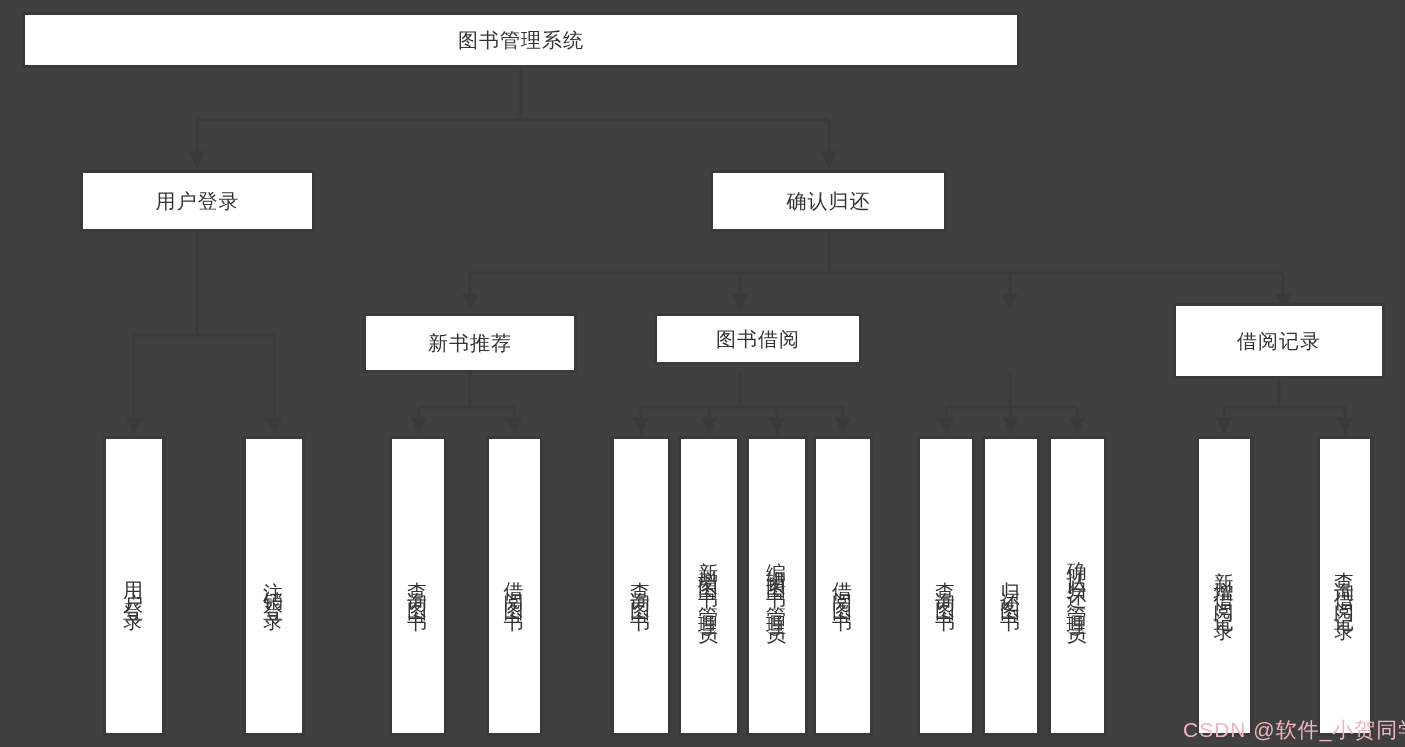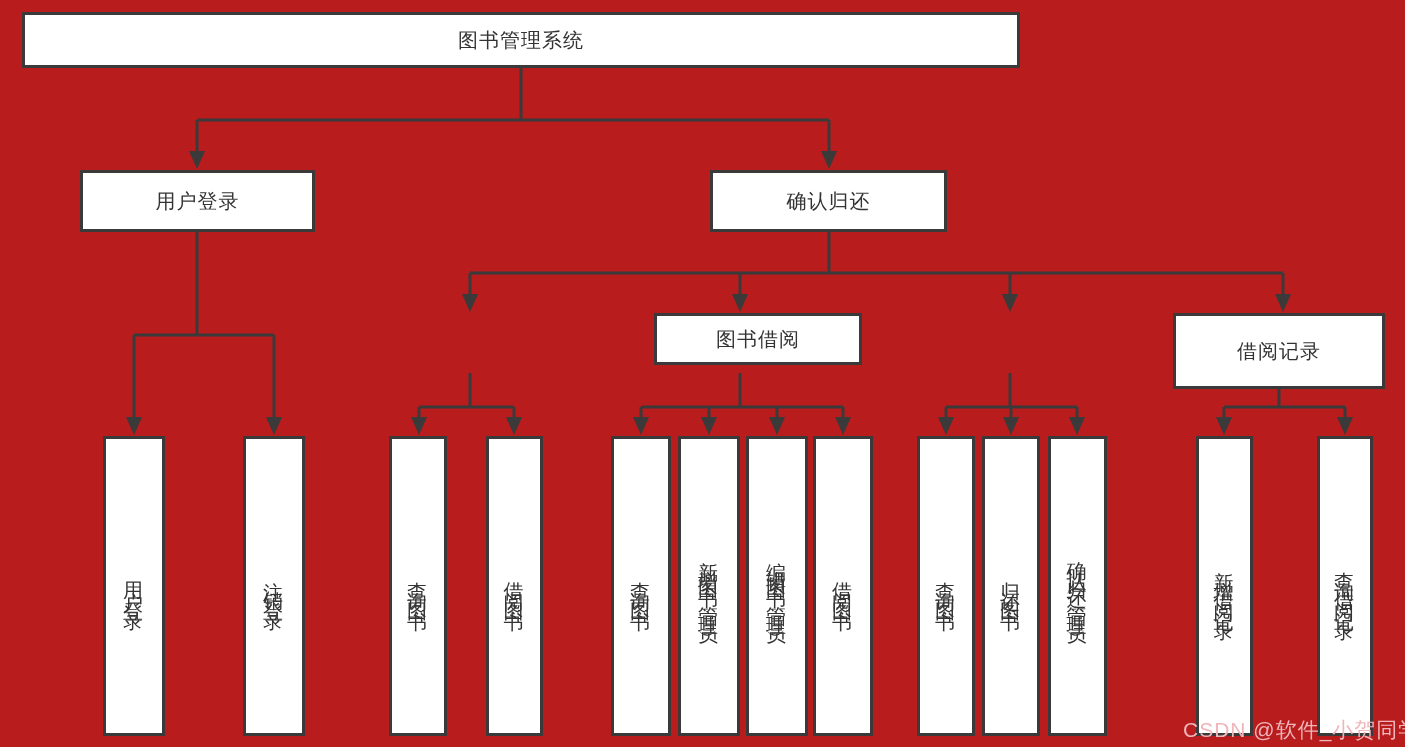--- a/index.html
+++ b/index.html
@@ -1,19 +1,19 @@
 <!DOCTYPE html>
 <html><head>
 <meta charset="utf-8">
 <style>
   html,body{margin:0;padding:0;background:#ffffff;}
   .stage{
     position:relative;
     width:1405px;height:747px;
-    background:#b91c1c;
+    background:#404040;
     font-family:"Liberation Sans",sans-serif;
     overflow:hidden;
   }
   .lines{position:absolute;left:0;top:0;width:1405px;height:747px;}
   .box{
     position:absolute;
     box-sizing:border-box;
     border:3px solid #3a3a3a;
     background:#ffffff;
     color:#333333;
@@ -77,22 +77,23 @@
       <polygon points="1216,417 1232,417 1224,435"></polygon>
       <polygon points="1337,417 1353,417 1345,435"></polygon>
     </g>
   </svg>
 
   <div class="box" style="left:22px;top:12px;width:998px;height:56px">图书管理系统</div>
 
   <div class="box" style="left:80px;top:170px;width:235px;height:62px">用户登录</div>
   <div class="box" style="left:710px;top:170px;width:237px;height:62px">确认归还</div>
 
+  <div class="box" style="left:363px;top:313px;width:214px;height:60px">新书推荐</div>
   <div class="box" style="left:654px;top:313px;width:208px;height:52px">图书借阅</div>
-  <div class="box" style="left:1173px;top:313px;width:212px;height:76px">借阅记录</div>
+  <div class="box" style="left:1173px;top:303px;width:212px;height:76px">借阅记录</div>
 
   <div class="box leaf" style="left:103px;top:436px;width:62px;height:300px">用户登录</div>
   <div class="box leaf" style="left:243px;top:436px;width:62px;height:300px">注销登录</div>
   <div class="box leaf" style="left:389px;top:436px;width:58px;height:300px">查询图书</div>
   <div class="box leaf" style="left:486px;top:436px;width:57px;height:300px">借阅图书</div>
   <div class="box leaf" style="left:611px;top:436px;width:60px;height:300px">查询图书</div>
   <div class="box leaf long" style="left:678px;top:436px;width:62px;height:300px">新增图书（管理员）</div>
   <div class="box leaf long" style="left:746px;top:436px;width:62px;height:300px">编辑图书（管理员）</div>
   <div class="box leaf" style="left:813px;top:436px;width:60px;height:300px">借阅图书</div>
   <div class="box leaf" style="left:917px;top:436px;width:58px;height:300px">查询图书</div>

